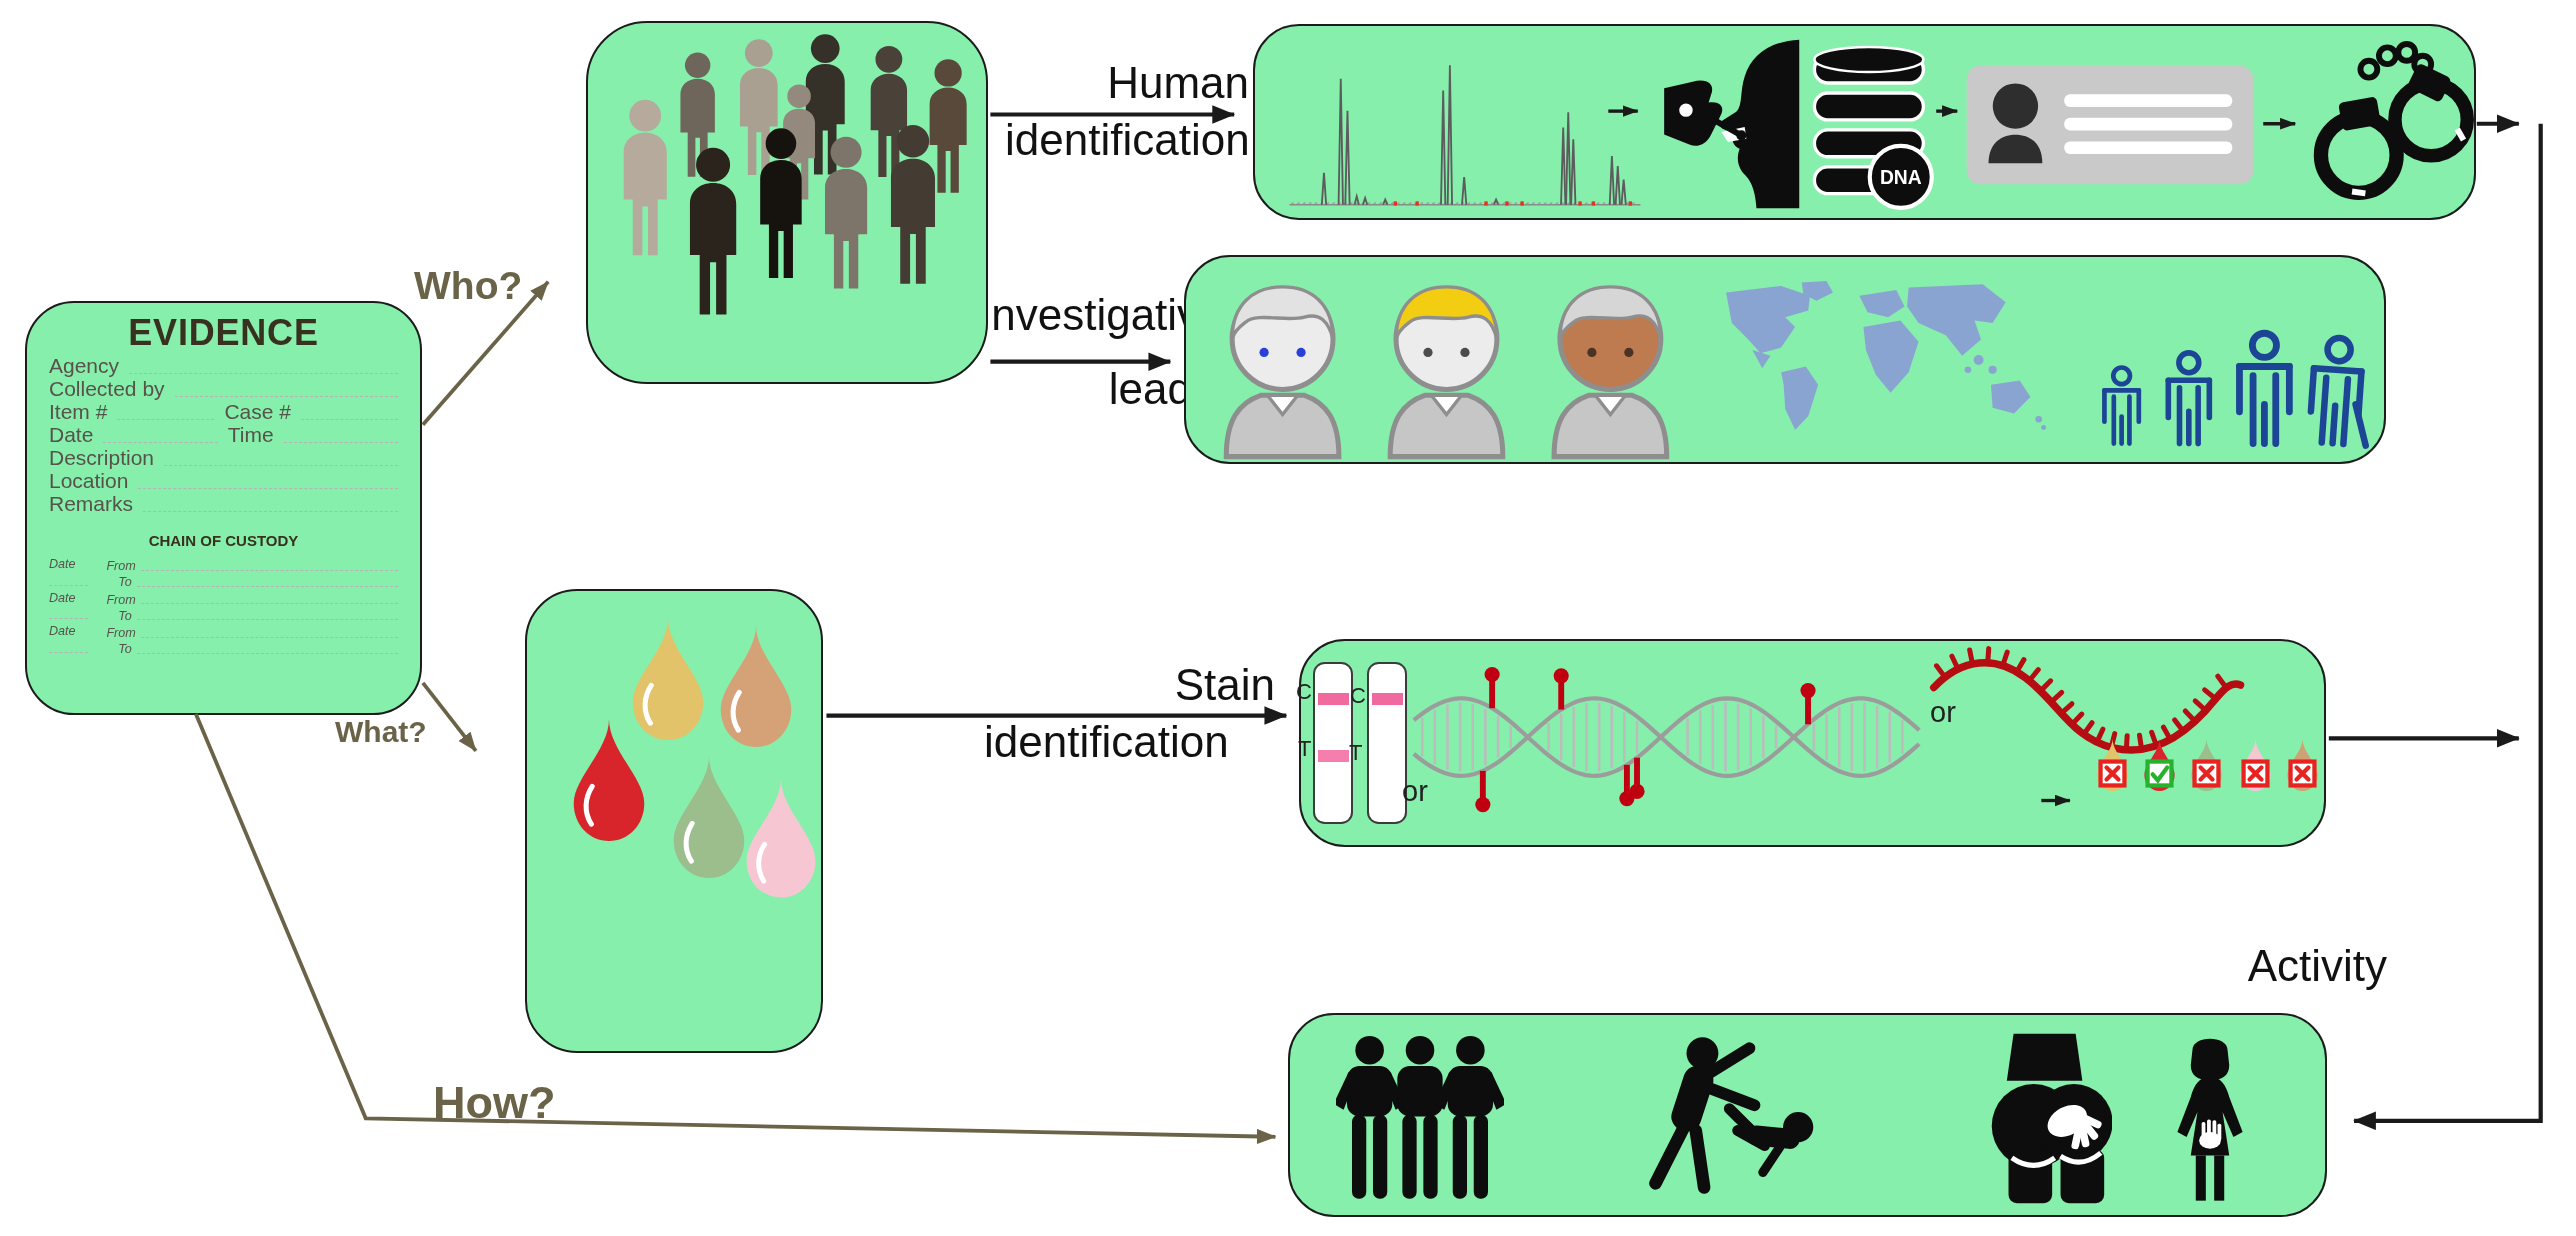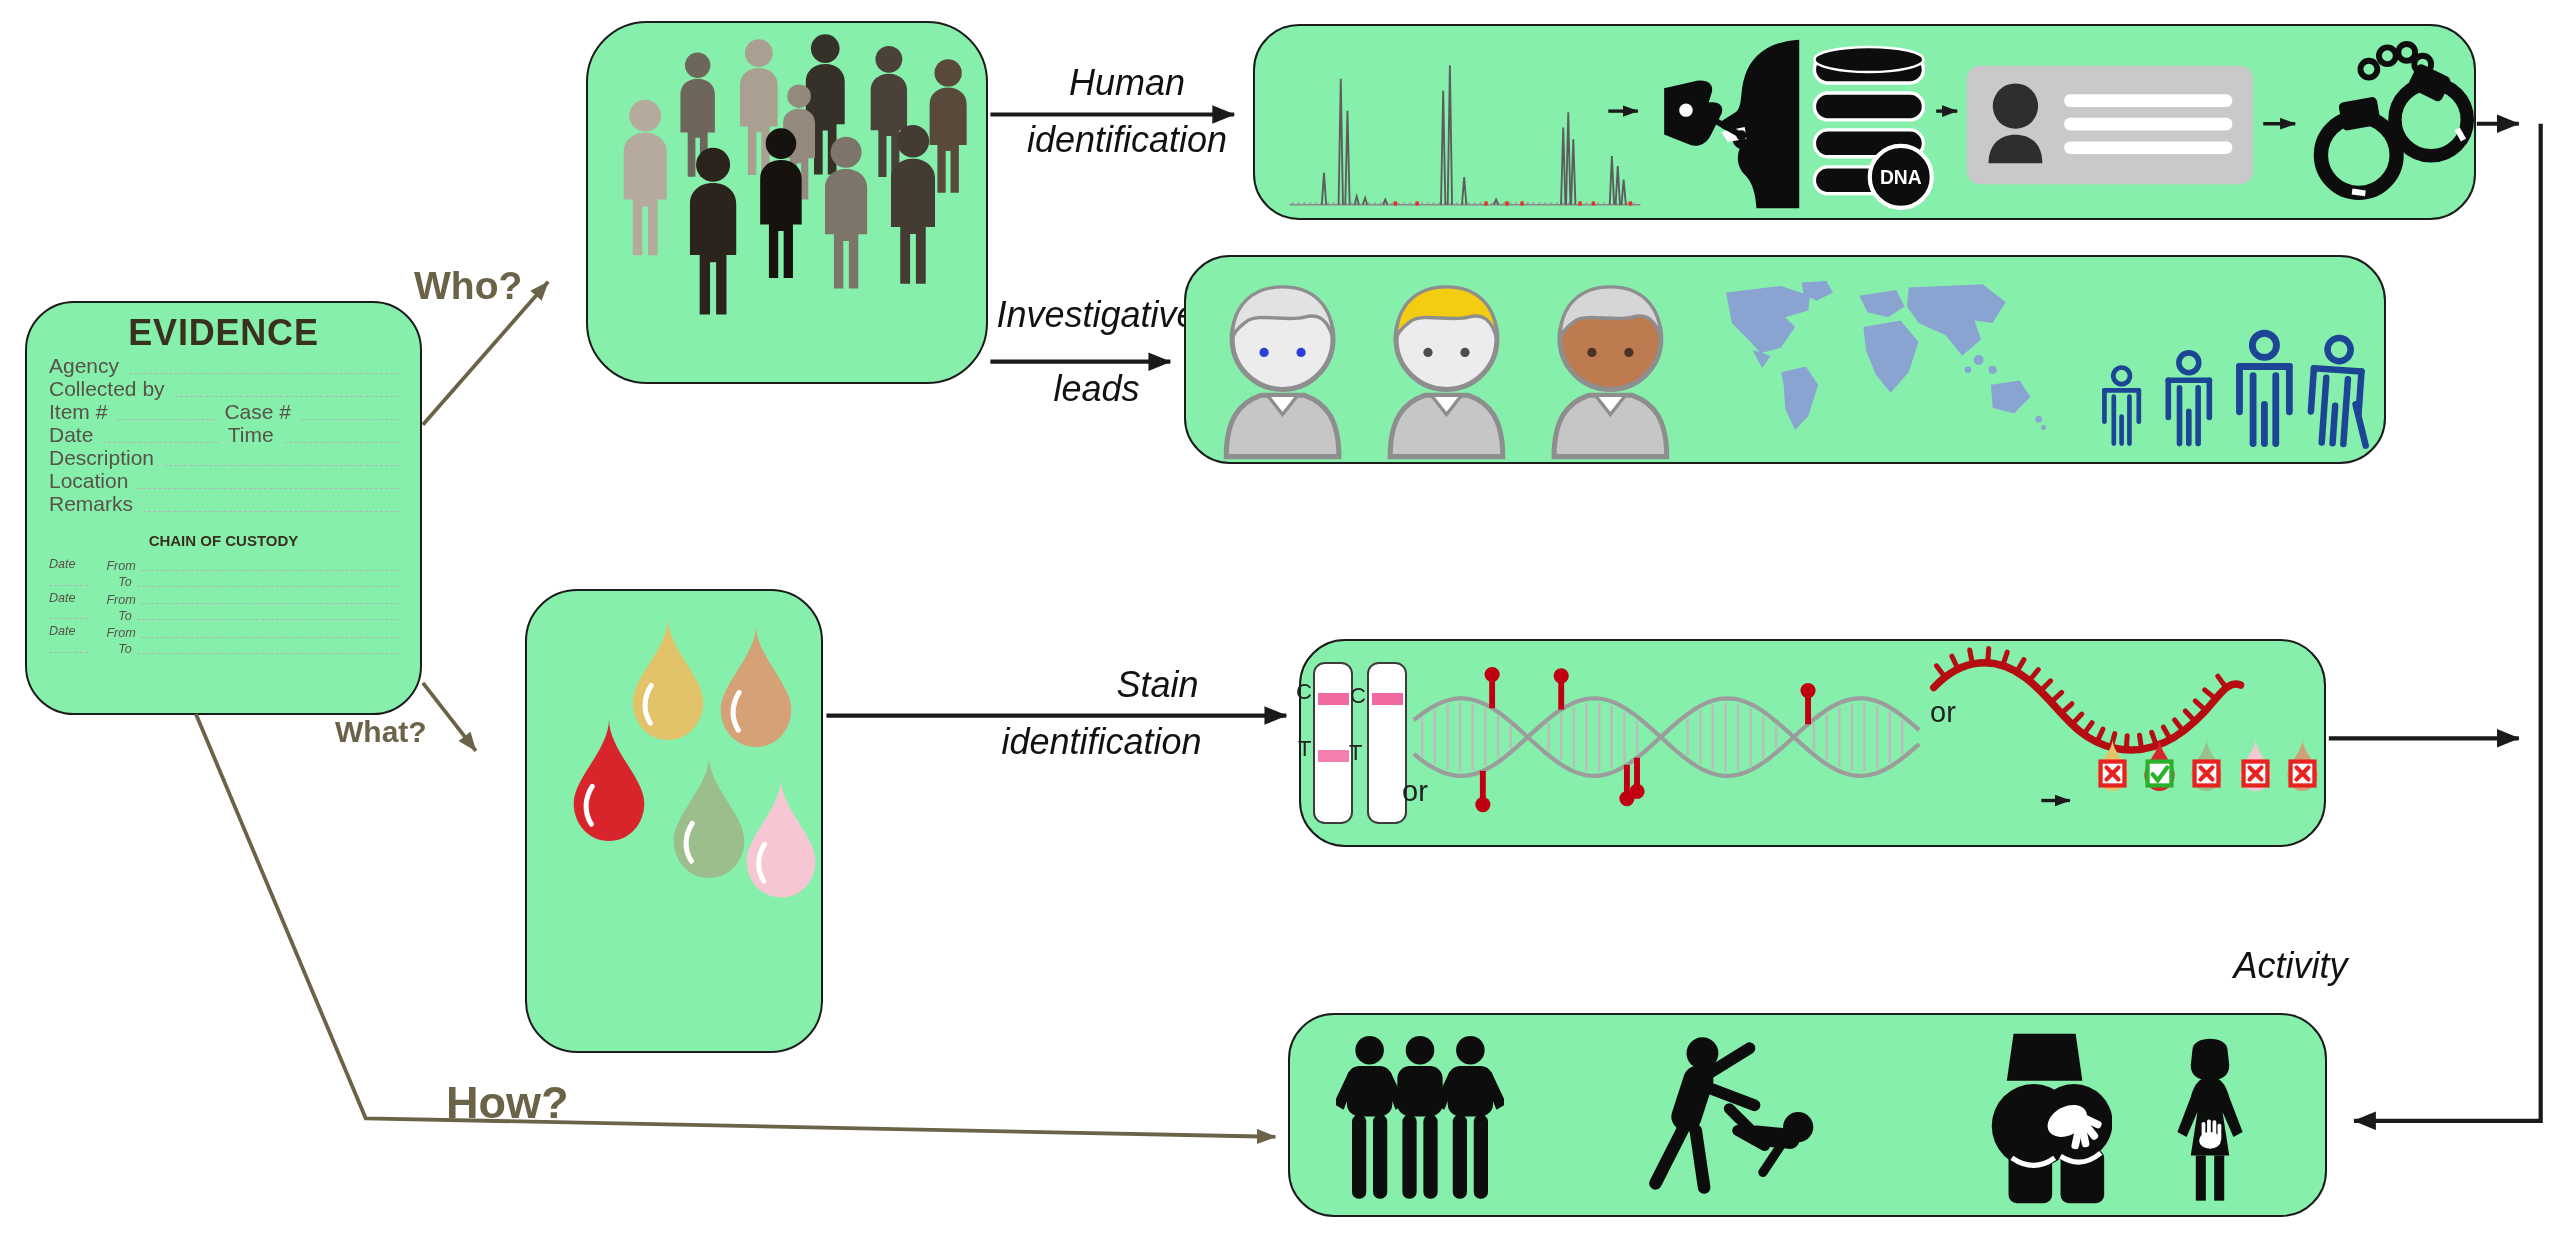--- a/index.html
+++ b/index.html
@@ -15,21 +15,21 @@
   .custody-title{text-align:center;font-size:15px;font-weight:800;color:#39311f;margin-top:10px;line-height:29px;}
   .cr{display:flex;gap:8.4px;font-size:12.6px;color:#57524a;font-style:italic;margin-top:1.7px;}
   .cr .cl{width:49px;display:flex;flex-direction:column;}
   .cr .cl .mini{border-bottom:1.7px dashed #b4b4b4;margin-top:13.5px;width:39px;}
   .cr .cls{flex:1;}
   .cr .fl{display:flex;align-items:flex-end;gap:5px;height:16px;}
   .cr .fl .dash{flex:1;border-bottom:1.7px dashed #b4b4b4;margin-bottom:2.5px;}
   .cr .fl.toline{padding-left:11.8px;}
   
   .q{position:absolute;color:#6b6348;font-weight:bold;}
-  .flow{position:absolute;color:#111;font-style:italic;text-align:center;font-size:36px;line-height:42px;}
+  .flow{position:absolute;color:#111;text-align:right;font-size:44px;line-height:42px;}
   
   .strip{position:absolute;width:40px;height:162px;background:#fff;border:2.5px solid #3c3c3c;border-radius:11.8px;box-sizing:border-box;}
   .band{position:absolute;left:2.5px;right:2.5px;height:11.8px;}
   .ct{position:absolute;font-size:22px;color:#222;}
   .or{position:absolute;font-size:29px;color:#222;}
   .badge{position:absolute;width:29px;height:29px;}
   svg{display:block;}
 </style>
 </head>
 <body>
@@ -137,21 +137,21 @@
         <div class="fl toline">
             <span>To</span>
             <i class="dash"></i>
           </div>
       </div>
     </div>
   </div>
 
   <div class="q" style="left:414px;top:264px;font-size:39px;">Who?</div>
   <div class="q" style="left:335px;top:715px;font-size:30px;">What?</div>
-  <div class="q" style="left:446px;top:1077px;font-size:45px;">How?</div>
+  <div class="q" style="left:433px;top:1077px;font-size:45px;">How?</div>
 
   <div class="flow" style="left:1005px;top:62px;width:244px;">Human</div>
   <div class="flow" style="left:1005px;top:119px;width:244px;">identification</div>
   <div class="flow" style="left:979px;top:294px;width:235px;">Investigative</div>
   <div class="flow" style="left:979px;top:368px;width:235px;">leads</div>
   <div class="flow" style="left:1040px;top:664px;width:235px;">Stain</div>
   <div class="flow" style="left:984px;top:721px;width:235px;">identification</div>
   <div class="flow" style="left:2194px;top:945px;width:193px;">Activity</div>
 
   <div class="box" style="left:586px;top:21px;width:402px;height:363px;border-radius:61px;">

